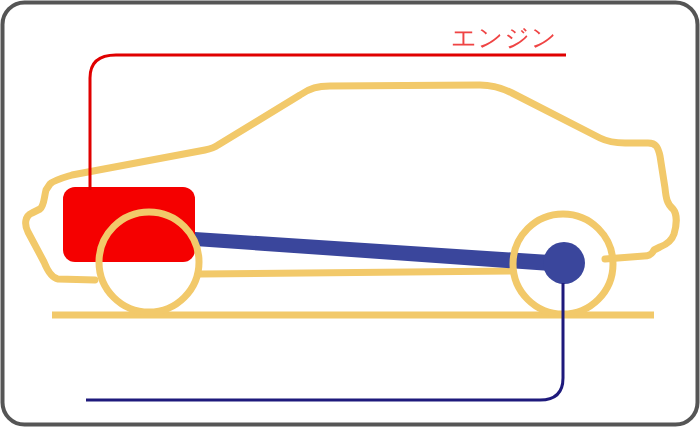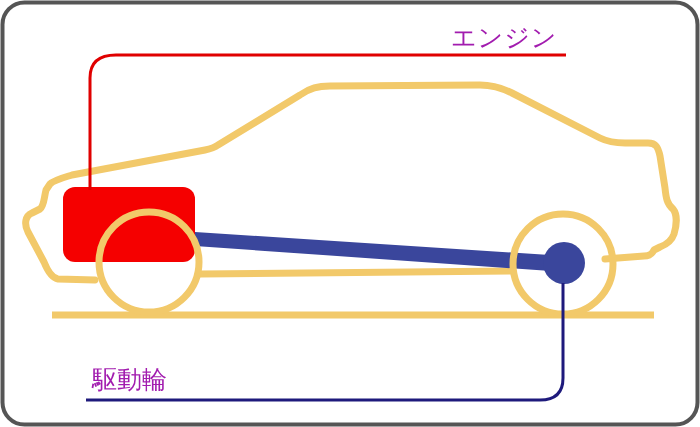--- a/index.html
+++ b/index.html
@@ -3,21 +3,21 @@
   <meta charset="utf-8">
   <style>
     html, body { margin: 0; padding: 0; background: #ffffff; }
     body { width: 700px; height: 427px; overflow: hidden; }
     .frame { position: relative; width: 700px; height: 427px; }
     svg { position: absolute; left: 0; top: 0; }
     .label {
       position: absolute;
       font-family: "DejaVu Sans", sans-serif;
       font-size: 25px;
-      color: #a21caf;
+      color: #ef4444;
       line-height: 1;
       white-space: nowrap;
     }
     .label-engine { left: 451px; top: 25px; letter-spacing: 1px; }
     .label-drive { left: 92px; top: 367px; }
   </style>
 </head>
 <body>
 
 <div class="frame">
@@ -65,14 +65,13 @@
     <circle cx="563" cy="264" r="50" fill="none" stroke="#f2c96a" stroke-width="7"></circle>
 
     <circle cx="564" cy="263" r="21" fill="#3a469c"></circle>
 
     <path d="M 90 190 L 90 78 C 90 62, 100 55, 116 55 L 566 55" fill="none" stroke="#e00000" stroke-width="3"></path>
 
     <path d="M 563 283 L 563 378 C 563 393, 555 400, 540 400 L 86 400" fill="none" stroke="#1e1a7c" stroke-width="3"></path>
   </svg>
 
   <div class="label label-engine">エンジン</div>
-  <div class="label label-drive">駆動輪</div>
 </div>
 
 </body></html>

